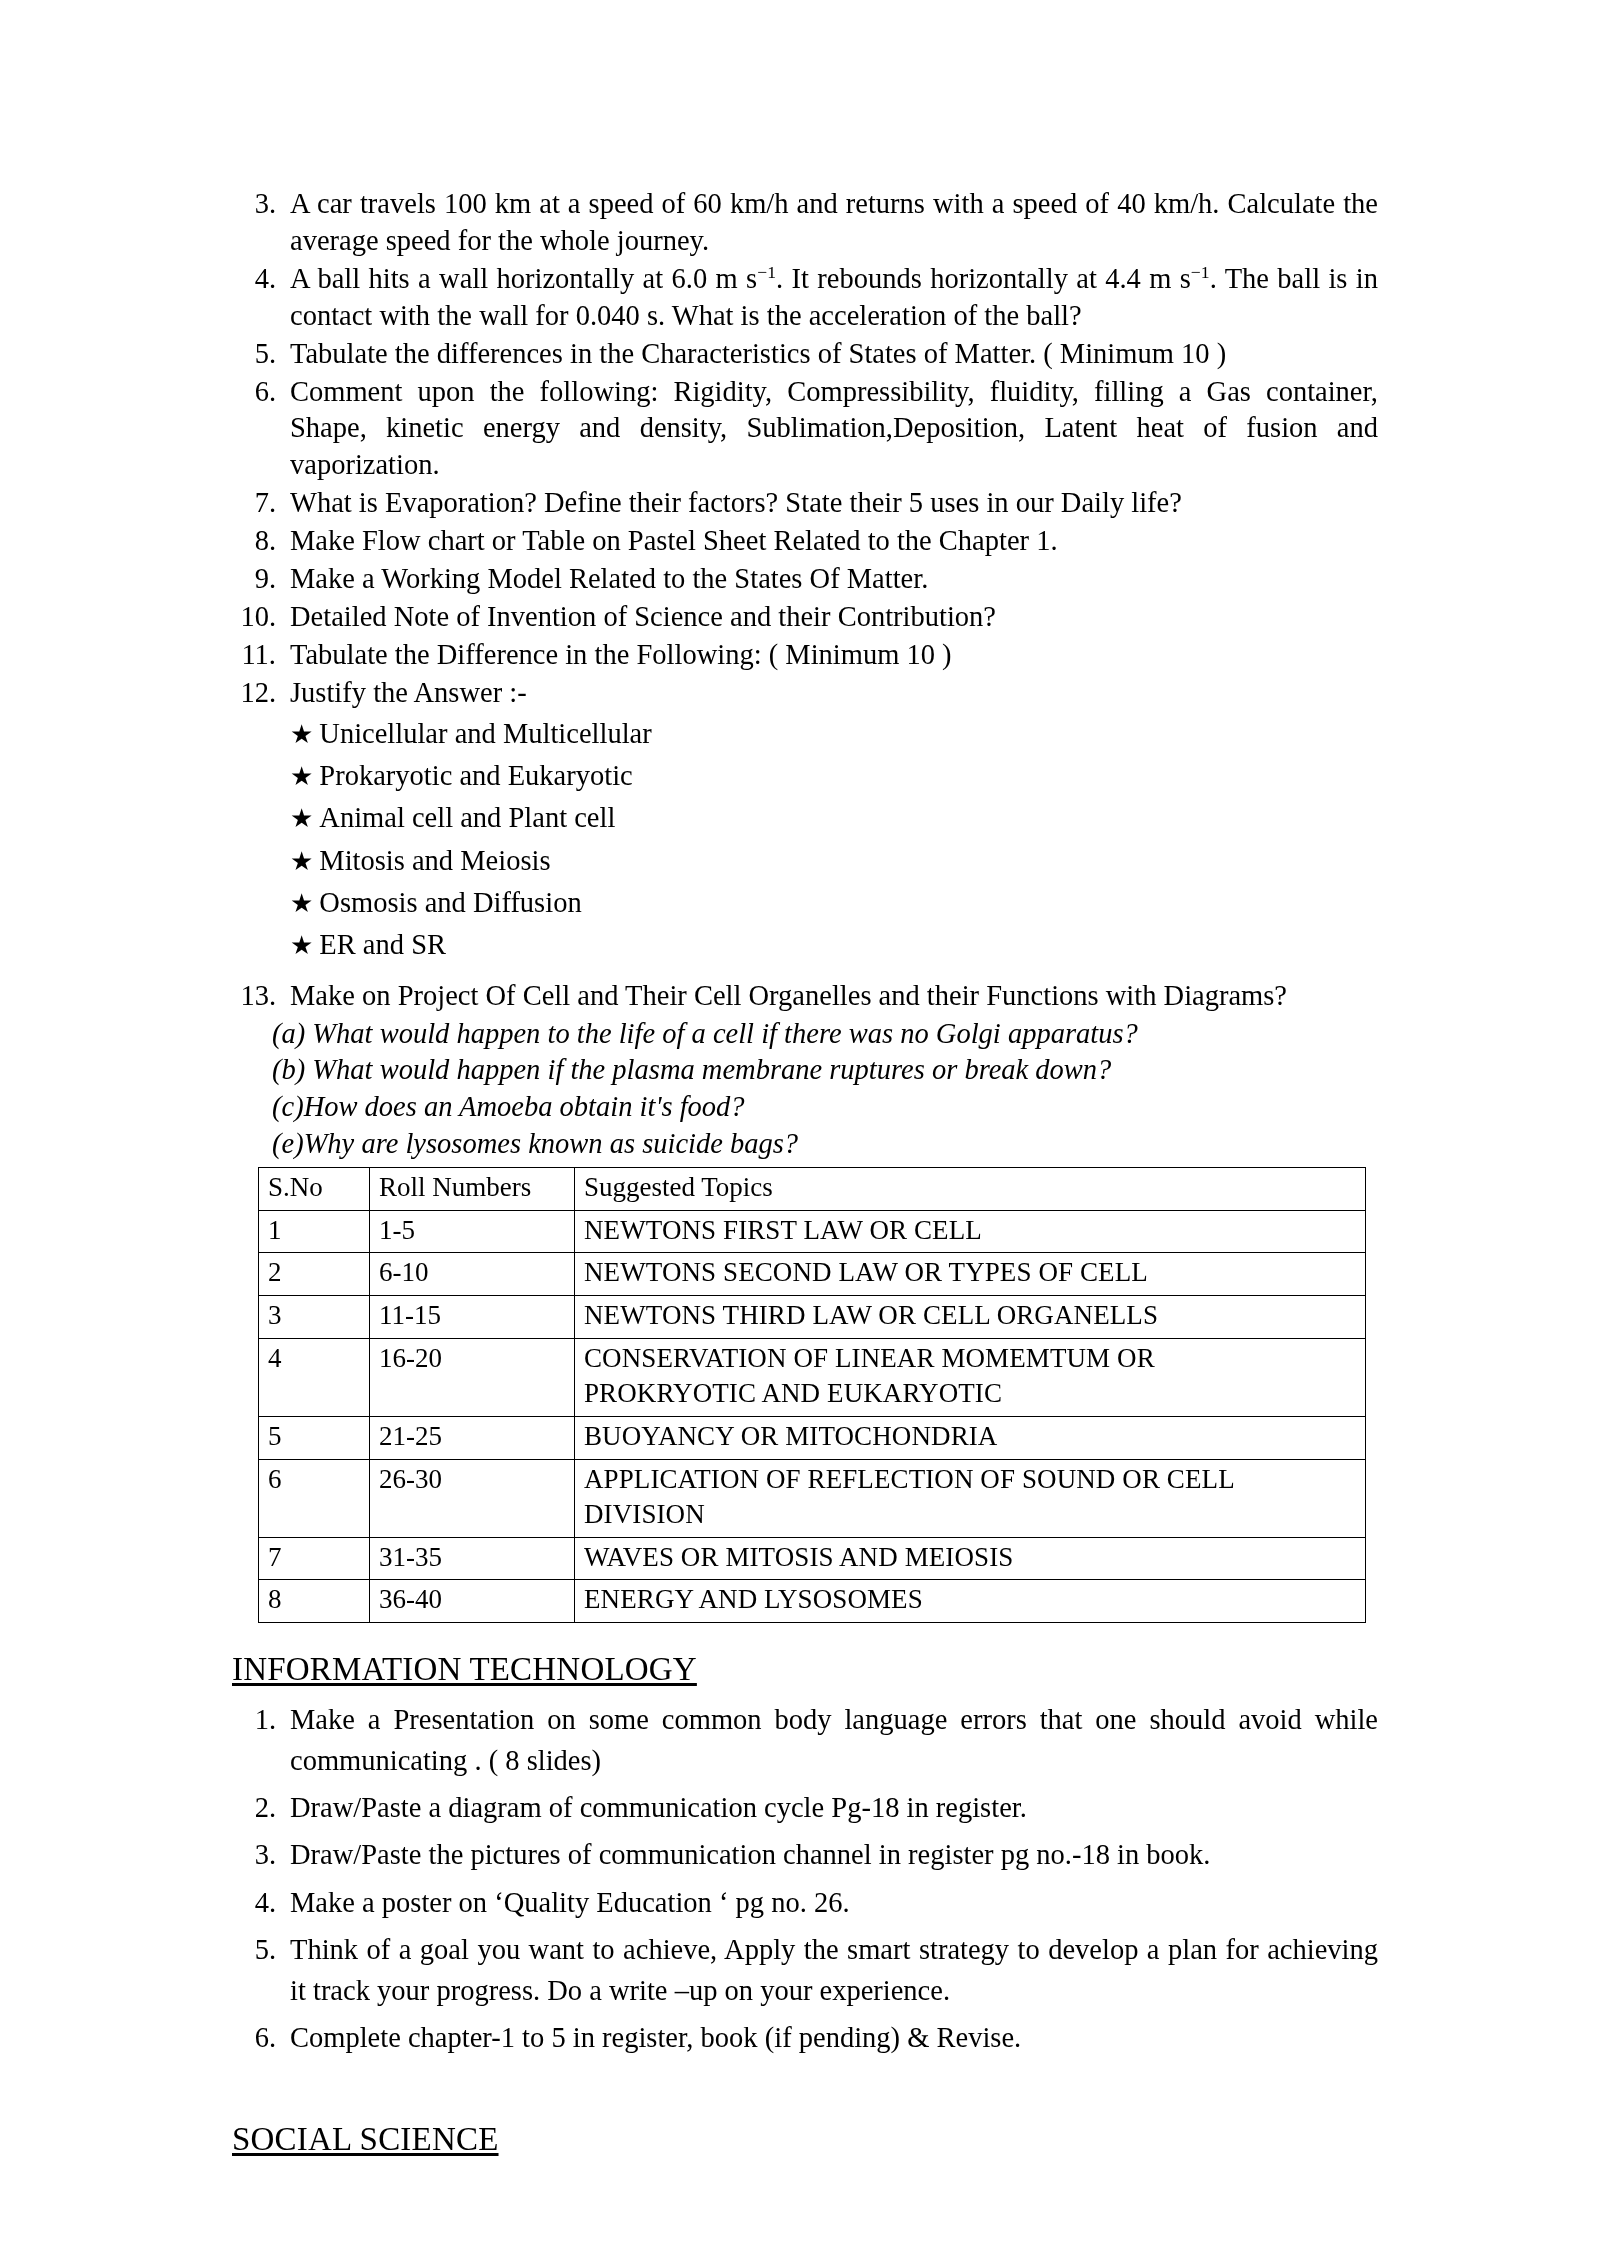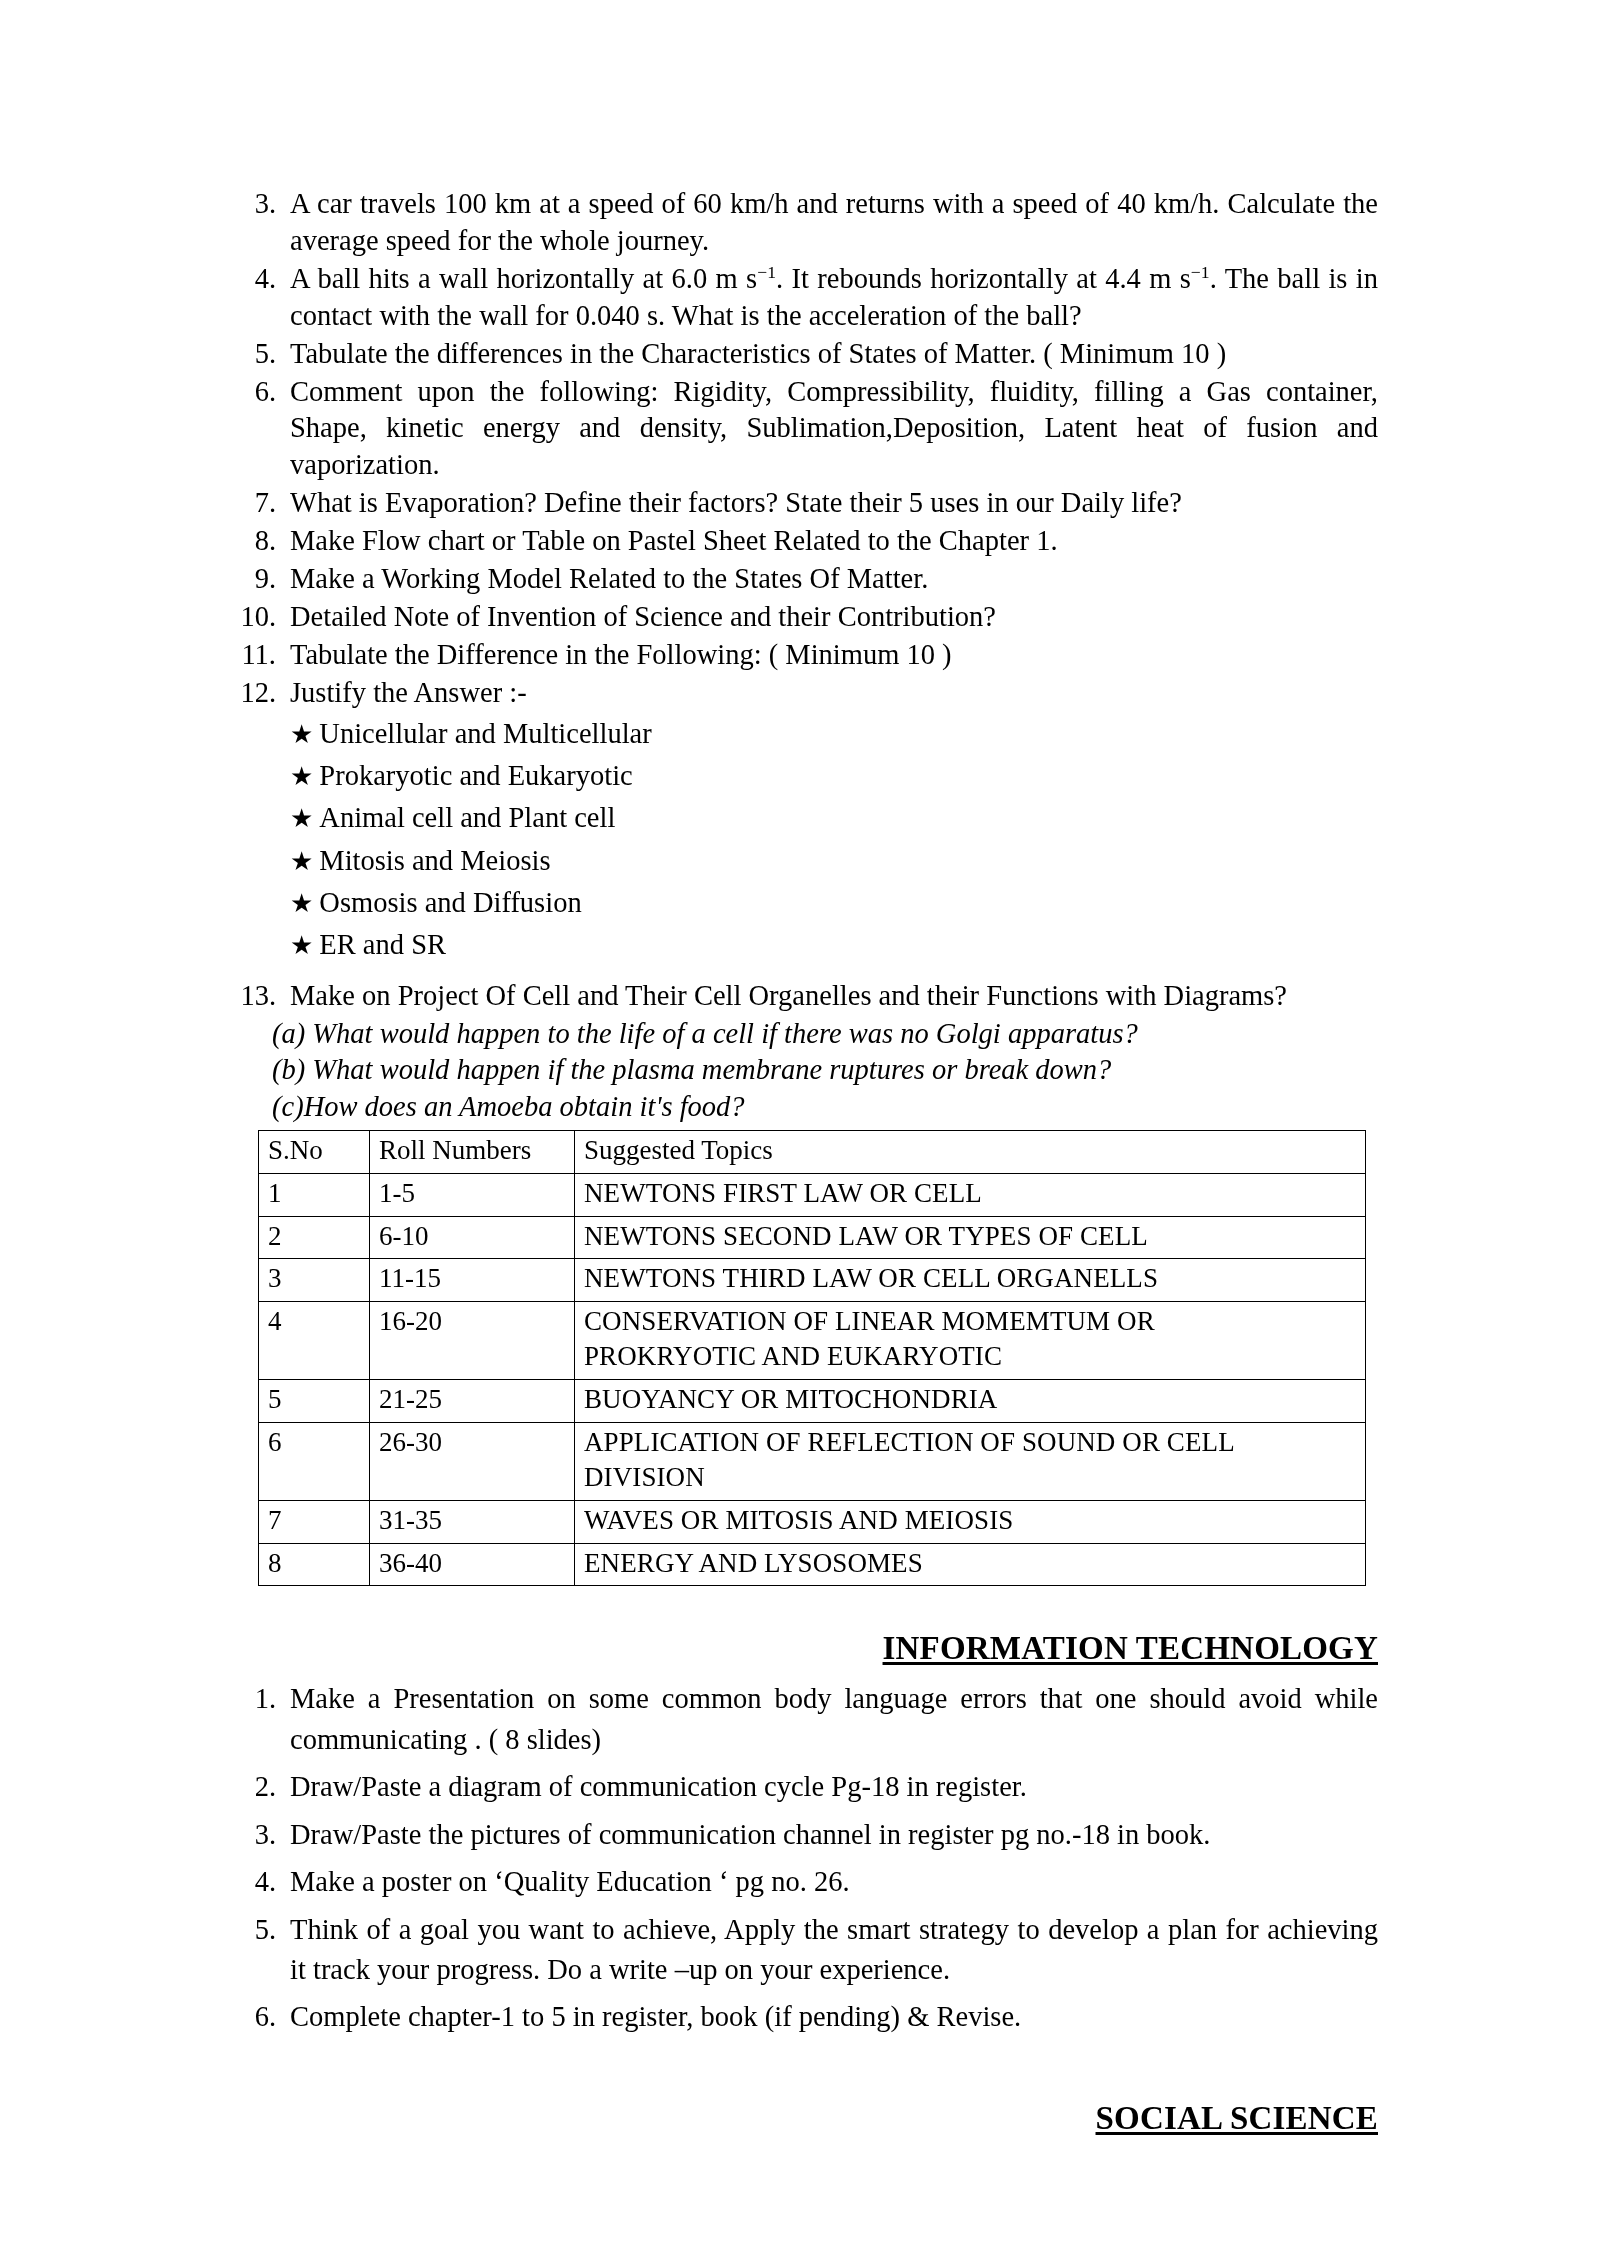--- a/index.html
+++ b/index.html
@@ -113,24 +113,24 @@
   table.topics td.c-topic { width: auto; }
   table.topics tr.header td {
     font-size: 27px;
   }
   td.upper {
     letter-spacing: 0.1px;
   }
 
   
   .section-heading {
-    text-align: right;
-    font-weight: bold;
+    text-align: left;
+    font-weight: normal;
     font-size: 33px;
-    margin: 44px 0 12px 0;
+    margin: 28px 0 12px 0;
     letter-spacing: 0.2px;
   }
   .section-heading span.u {
     text-decoration: underline;
     text-underline-offset: 3px;
   }
   .heading-social {
     margin-top: 62px;
   }
 
@@ -250,20 +250,21 @@
       <li class="num-item">
         <span class="marker">13.</span>
         <span>Make on Project Of Cell and Their Cell Organelles and their Functions with Diagrams?</span>
       </li>
     </ul>
 
     <ul class="sub-list">
       <li class="sub-item">(a) What would happen to the life of a cell if there was no Golgi apparatus?</li>
       <li class="sub-item">(b) What would happen if the plasma membrane ruptures or break down?</li>
       <li class="sub-item">(c)How does an Amoeba obtain it's food?</li>
+      <li class="sub-item">(e)Why are lysosomes known as suicide bags?</li>
     </ul>
 
 
     <div class="tbl-wrap">
       <table class="topics">
         <tbody>
           <tr class="header">
             <td class="c-sno">S.No</td>
             <td class="c-roll">Roll Numbers</td>
             <td class="c-topic">Suggested Topics</td>

